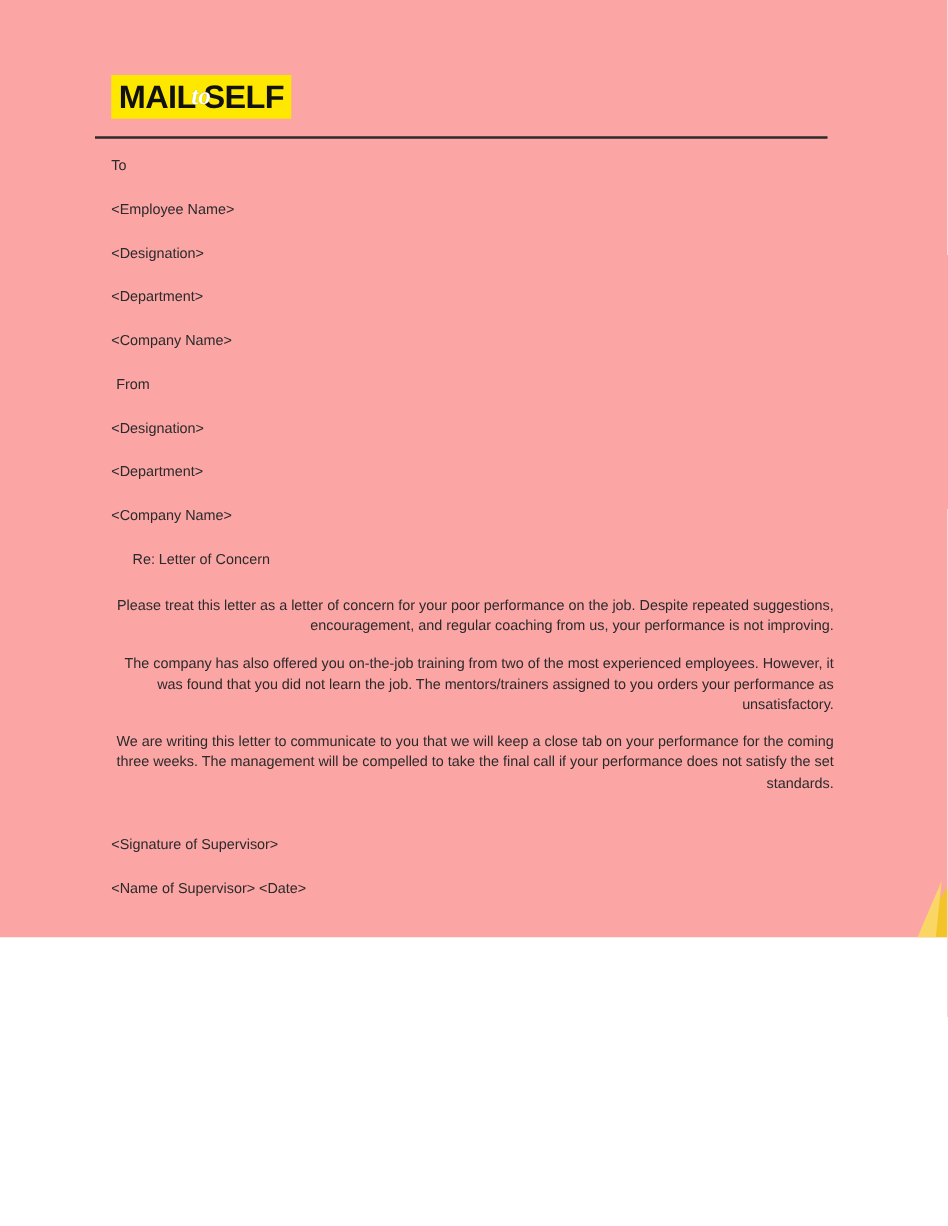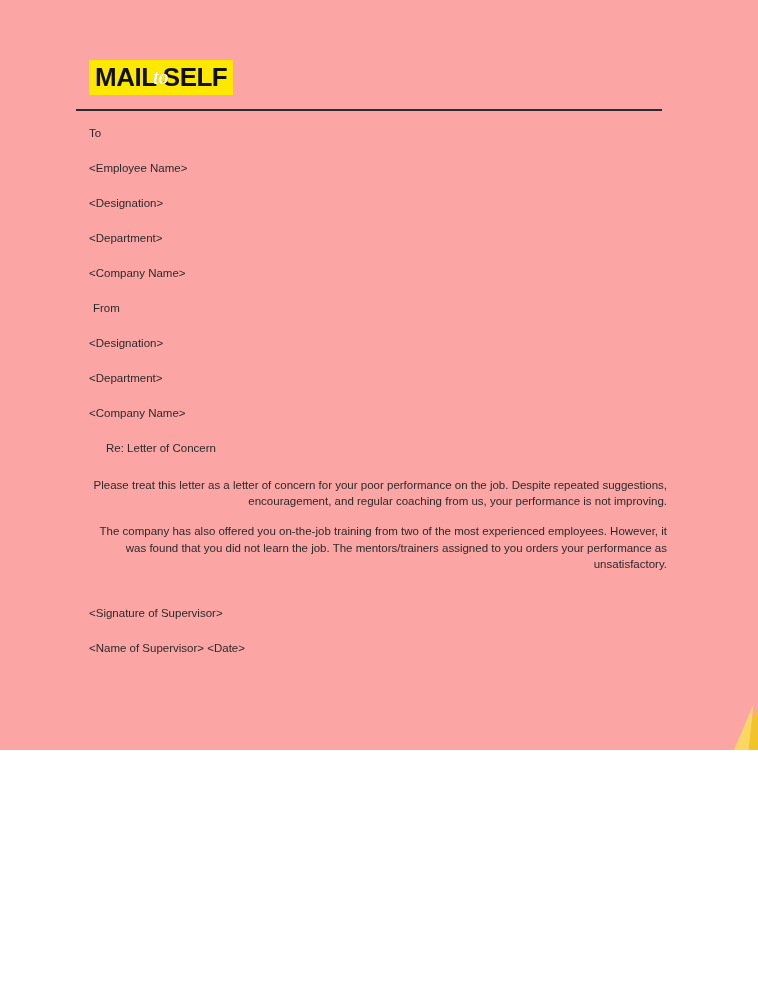--- a/index.html
+++ b/index.html
@@ -171,20 +171,21 @@
 
     <p class="addr-line indented">From</p>
     <p class="addr-line">&lt;Designation&gt;</p>
     <p class="addr-line">&lt;Department&gt;</p>
     <p class="addr-line">&lt;Company Name&gt;</p>
 
     <p class="subject-line">Re: Letter of Concern</p>
 
     <p class="para">Please treat this letter as a letter of concern for your poor performance on the job. Despite repeated suggestions, encouragement, and regular coaching from us, your performance is not improving.</p>
     <p class="para">The company has also offered you on-the-job training from two of the most experienced employees. However, it was found that you did not learn the job. The mentors/trainers assigned to you orders your performance as unsatisfactory.</p>
+    <p class="para">We are writing this letter to communicate to you that we will keep a close tab on your performance for the coming three weeks. The management will be compelled to take the final call if your performance does not satisfy the set standards.</p>
 
     <div class="spacer-sm"></div>
 
     <p class="sign-line">&lt;Signature of Supervisor&gt;</p>
     <p class="sign-line">&lt;Name of Supervisor&gt; &lt;Date&gt;</p>
   </div>
 
   <div class="corner-curl">
     <div class="wedge"></div>
     <div class="wedge-light"></div>

